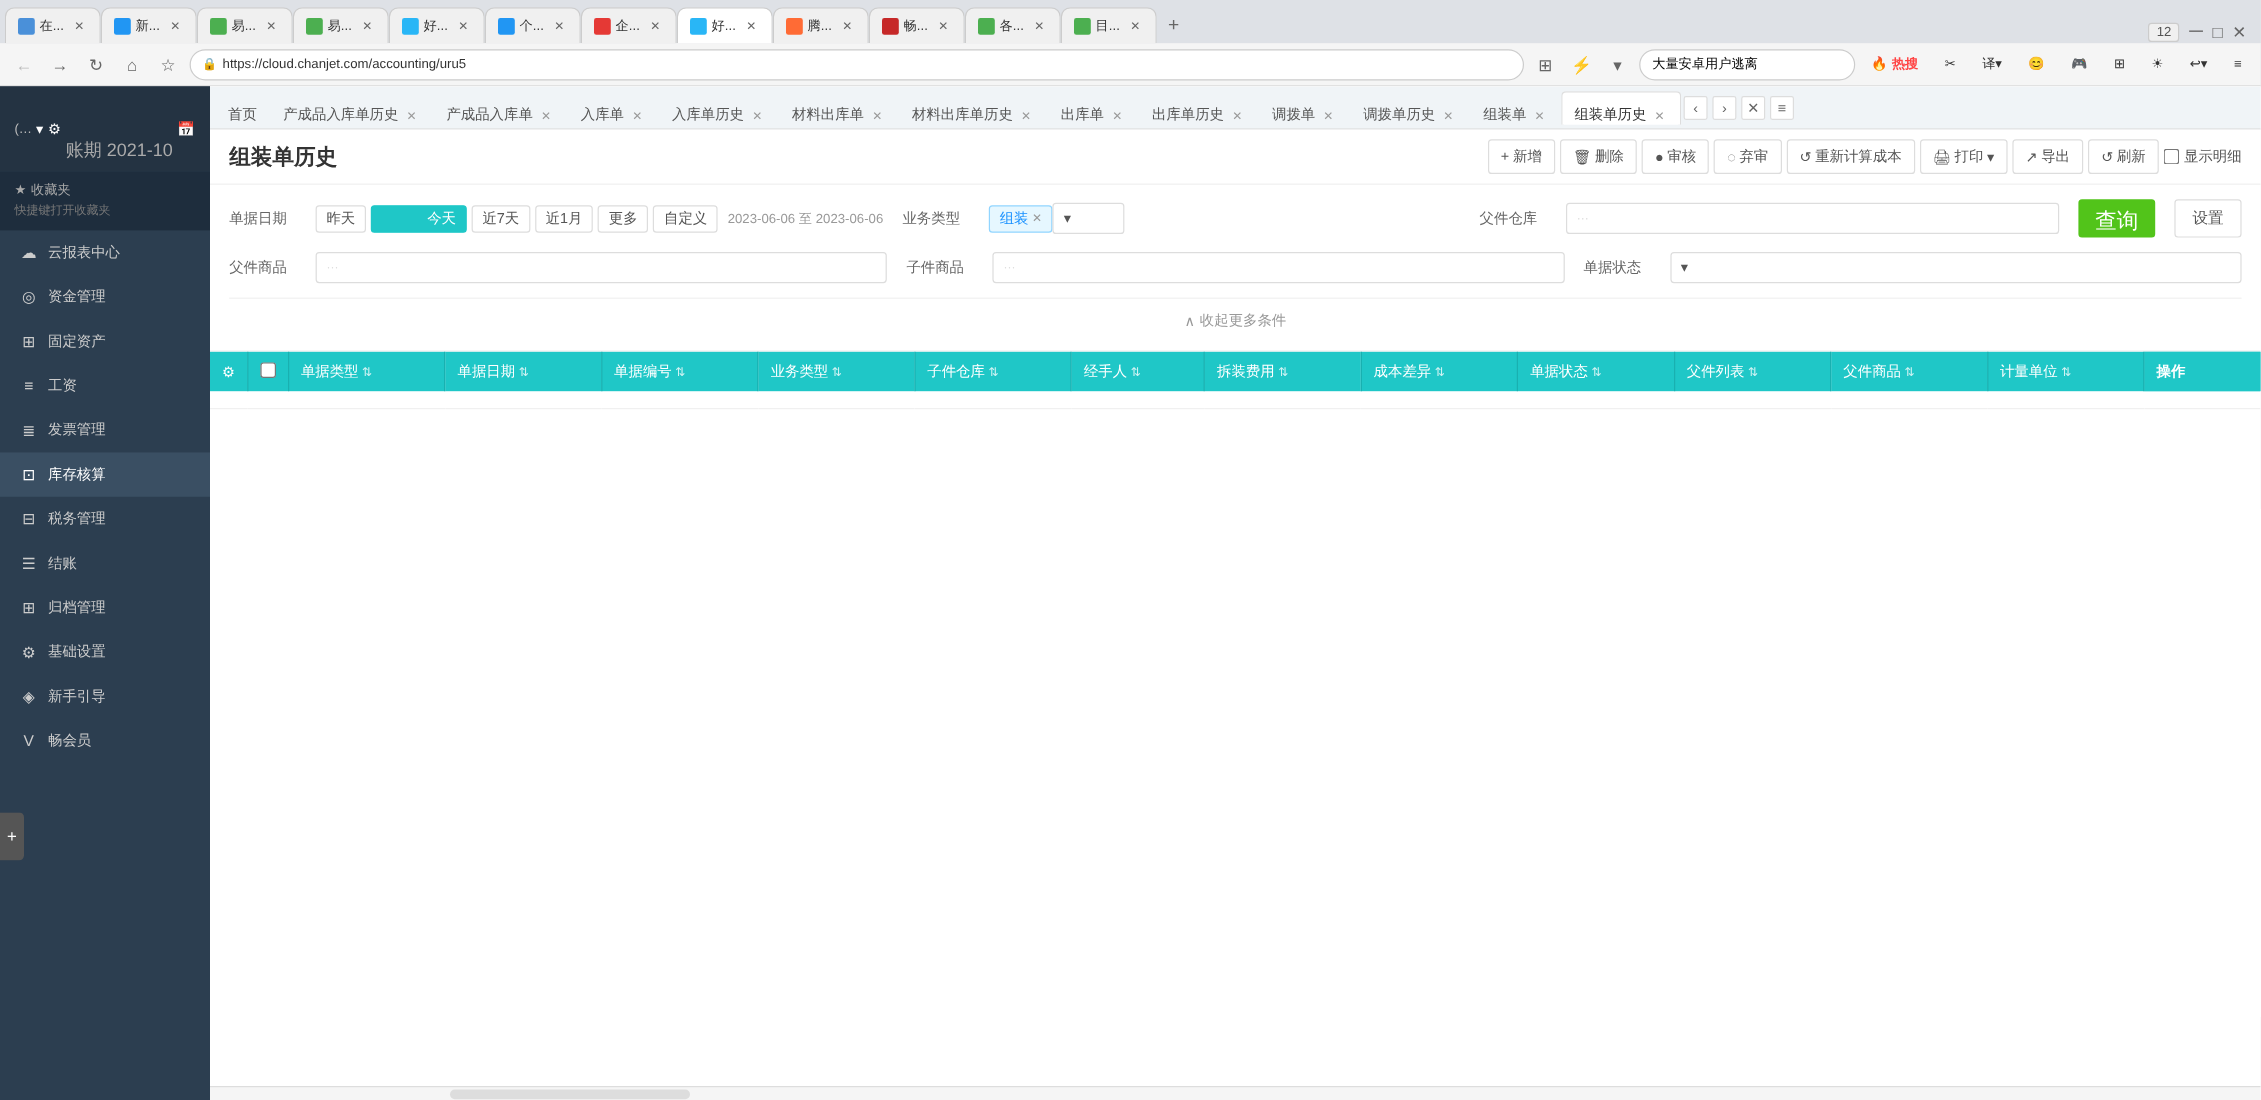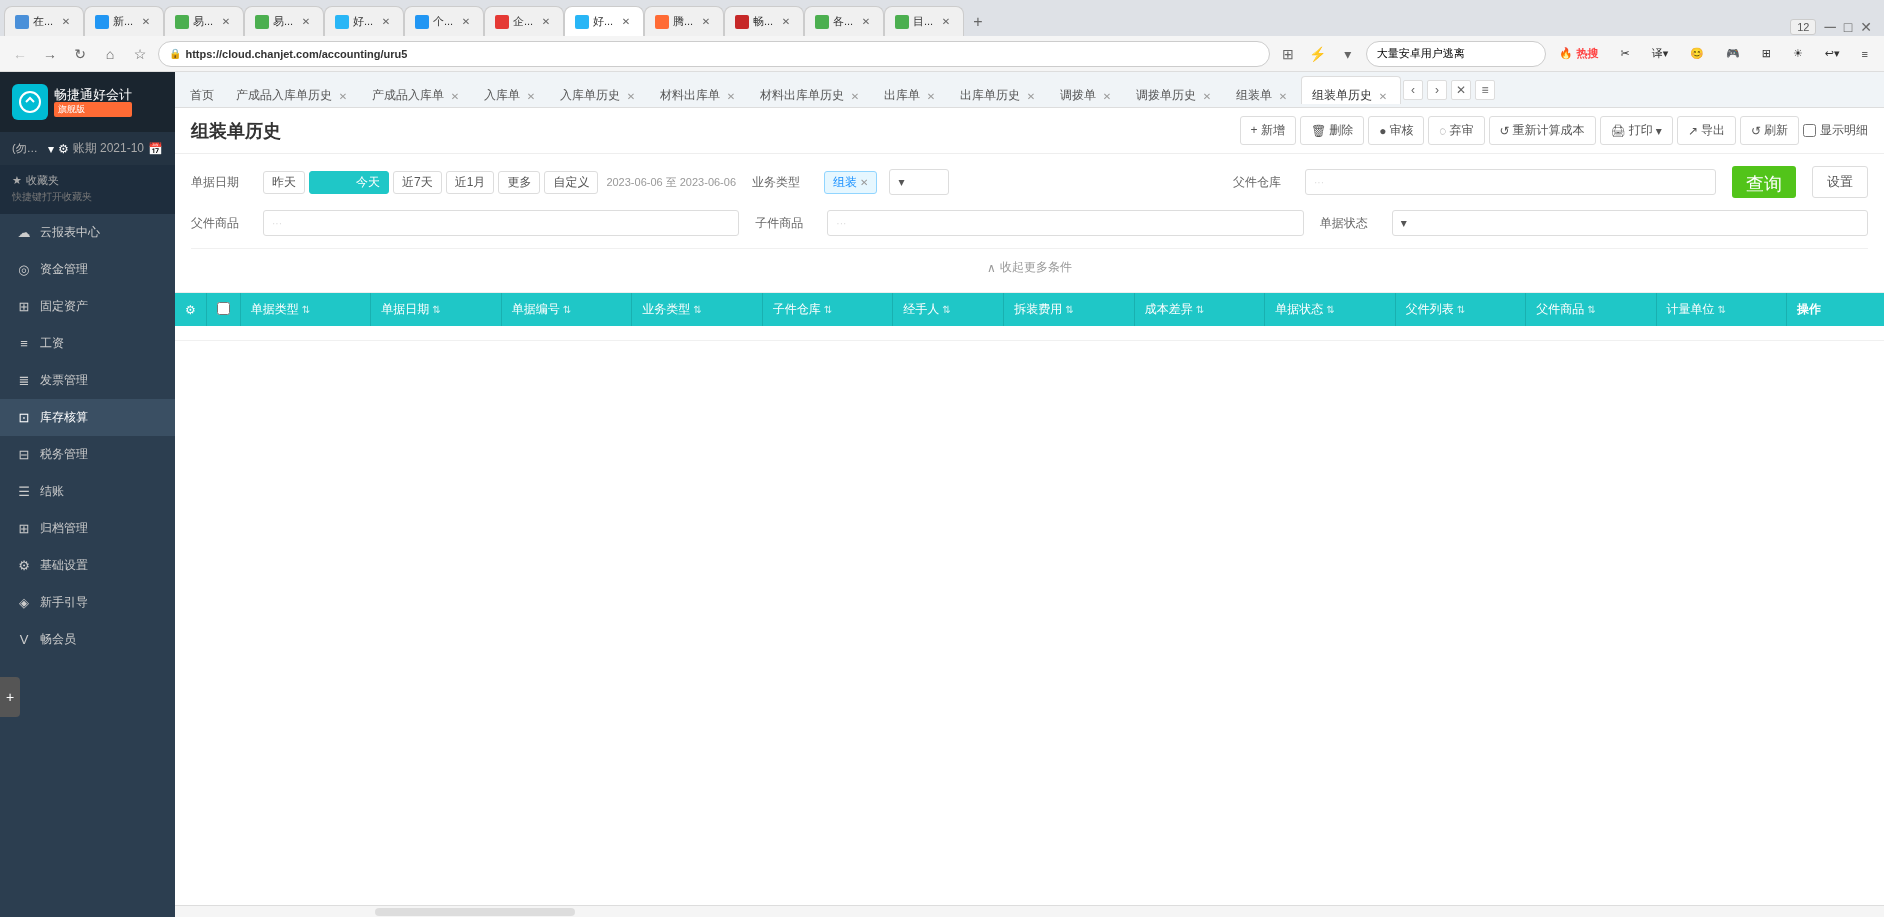--- a/index.html
+++ b/index.html
@@ -13,21 +13,21 @@
     .tab-favicon { width: 14px; height: 14px; border-radius: 2px; background: #4a90d9; display: inline-block; flex-shrink: 0; }
     .tab-title { overflow: hidden; text-overflow: ellipsis; white-space: nowrap; flex: 1; }
     .tab-close { width: 14px; height: 14px; display: flex; align-items: center; justify-content: center; border-radius: 50%; font-size: 10px; color: #666; flex-shrink: 0; }
     .tab-add { width: 28px; height: 28px; display: flex; align-items: center; justify-content: center; font-size: 16px; color: #666; cursor: pointer; }
 
     .browser-toolbar { display: flex; align-items: center; height: 36px; background: #f5f5f5; padding: 0 8px; gap: 6px; border-bottom: 1px solid #ddd; }
     .nav-btn { width: 24px; height: 24px; display: flex; align-items: center; justify-content: center; color: #666; cursor: pointer; font-size: 14px; border-radius: 50%; }
     .nav-btn.disabled { color: #bbb; cursor: default; }
     .address-bar { flex: 1; height: 26px; background: #fff; border: 1px solid #ccc; border-radius: 13px; display: flex; align-items: center; padding: 0 10px; font-size: 11px; color: #333; gap: 4px; }
     .address-bar .lock-icon { color: #4a90d9; font-size: 10px; }
-    .address-bar .url { color: #333; font-weight: bold; }
+    .address-bar .url { color: #333; }
     .search-bar { display: flex; align-items: center; gap: 4px; height: 26px; background: #fff; border: 1px solid #ccc; border-radius: 13px; padding: 0 10px; font-size: 11px; min-width: 180px; }
     .toolbar-btn { height: 26px; padding: 0 8px; display: flex; align-items: center; font-size: 11px; color: #333; border-radius: 4px; cursor: pointer; gap: 2px; }
     .hot-tag { color: #ff4444; font-weight: bold; }
 
     
     .app-layout { display: flex; height: calc(917px - 72px); }
 
     
     .sidebar { width: 175px; background: #2c3e50; color: #fff; display: flex; flex-direction: column; flex-shrink: 0; }
     .sidebar-logo { display: flex; align-items: center; gap: 6px; padding: 12px; background: #1a252f; }
@@ -64,21 +64,21 @@
     .action-btn { display: flex; align-items: center; gap: 3px; padding: 5px 10px; font-size: 12px; cursor: pointer; border: 1px solid #ddd; border-radius: 3px; color: #555; background: #fff; white-space: nowrap; }
 
     
     .filter-area { padding: 12px 16px; background: #fff; border-bottom: 1px solid #eee; }
     .filter-row { display: flex; align-items: center; gap: 16px; margin-bottom: 12px; }
     .filter-label { color: #666; font-size: 12px; white-space: nowrap; min-width: 56px; }
     .filter-date-btns { display: flex; align-items: center; gap: 4px; }
     .date-btn { padding: 2px 8px; font-size: 12px; cursor: pointer; border: 1px solid #ddd; border-radius: 3px; color: #555; background: #fff; }
     .date-btn.active { background: #1fc7c7; color: #fff; border-color: #1fc7c7; padding-left: 46px; }
     .date-range { font-size: 11px; color: #999; margin-left: 4px; }
-    .filter-tags { display: flex; align-items: center; gap: 12px; flex-wrap: wrap; flex: 1; }
+    .filter-tags { display: flex; align-items: center; gap: 0; flex-wrap: wrap; flex: 1; }
     .filter-tag { display: flex; align-items: center; gap: 3px; padding: 2px 8px; background: #e6f7ff; border: 1px solid #91d5ff; border-radius: 3px; font-size: 12px; color: #1890ff; }
     .filter-tag-close { cursor: pointer; color: #999; font-size: 10px; }
     .filter-select { height: 26px; min-width: 120px; border: 1px solid #ddd; border-radius: 3px; font-size: 12px; padding: 0 8px; background: #fff; color: #555; display: flex; align-items: center; justify-content: space-between; cursor: pointer; }
     .filter-input { height: 26px; min-width: 180px; border: 1px solid #ddd; border-radius: 3px; font-size: 12px; padding: 0 8px; background: #fff; color: #555; display: flex; align-items: center; justify-content: space-between; }
     .collapse-btn { display: flex; align-items: center; justify-content: center; gap: 4px; color: #999; font-size: 12px; cursor: pointer; padding: 4px 0; }
     .filter-third-row { display: flex; align-items: center; gap: 16px; }
 
     
     .table-container { flex: 1; overflow: auto; }
     .data-table { width: 100%; border-collapse: collapse; }
@@ -203,38 +203,26 @@
     <div class="toolbar-btn">☀</div>
     <div class="toolbar-btn">↩▾</div>
     <div class="toolbar-btn">≡</div>
   </div>
 </div>
 
 <div class="app-layout">
 
   <div class="sidebar">
 
-    <div class="sidebar-logo">
-      <div class="logo-icon">
-        <svg width="24" height="24" viewBox="0 0 24 24">
-            <circle cx="12" cy="12" r="10" fill="none" stroke="#fff" stroke-width="2"></circle>
-            <path d="M8 12 L12 8 L16 12" stroke="#fff" stroke-width="2" fill="none"></path>
-          </svg>
-      </div>
-      <div>
-        <div class="logo-text">畅捷通好会计</div>
-        <div class="logo-badge">旗舰版</div>
-      </div>
-    </div>
 
     <div class="sidebar-company">
       <span class="company-name">(勿删勿禁用) 江西服宝测试专用</span>
       <span>▾</span>
       <span>⚙</span>
-      <span style="font-size:12px;color:#aaa;">账期 2021-10</span>
+      <span style="font-size:15px;color:#aaa;margin-top:36px;">账期 2021-10</span>
       <span>📅</span>
     </div>
 
     <div class="sidebar-favorites">
       <div class="favorites-title">
         <span>★</span>
         <span>收藏夹</span>
       </div>
       <div class="favorites-hint">快捷键打开收藏夹</div>
     </div>

